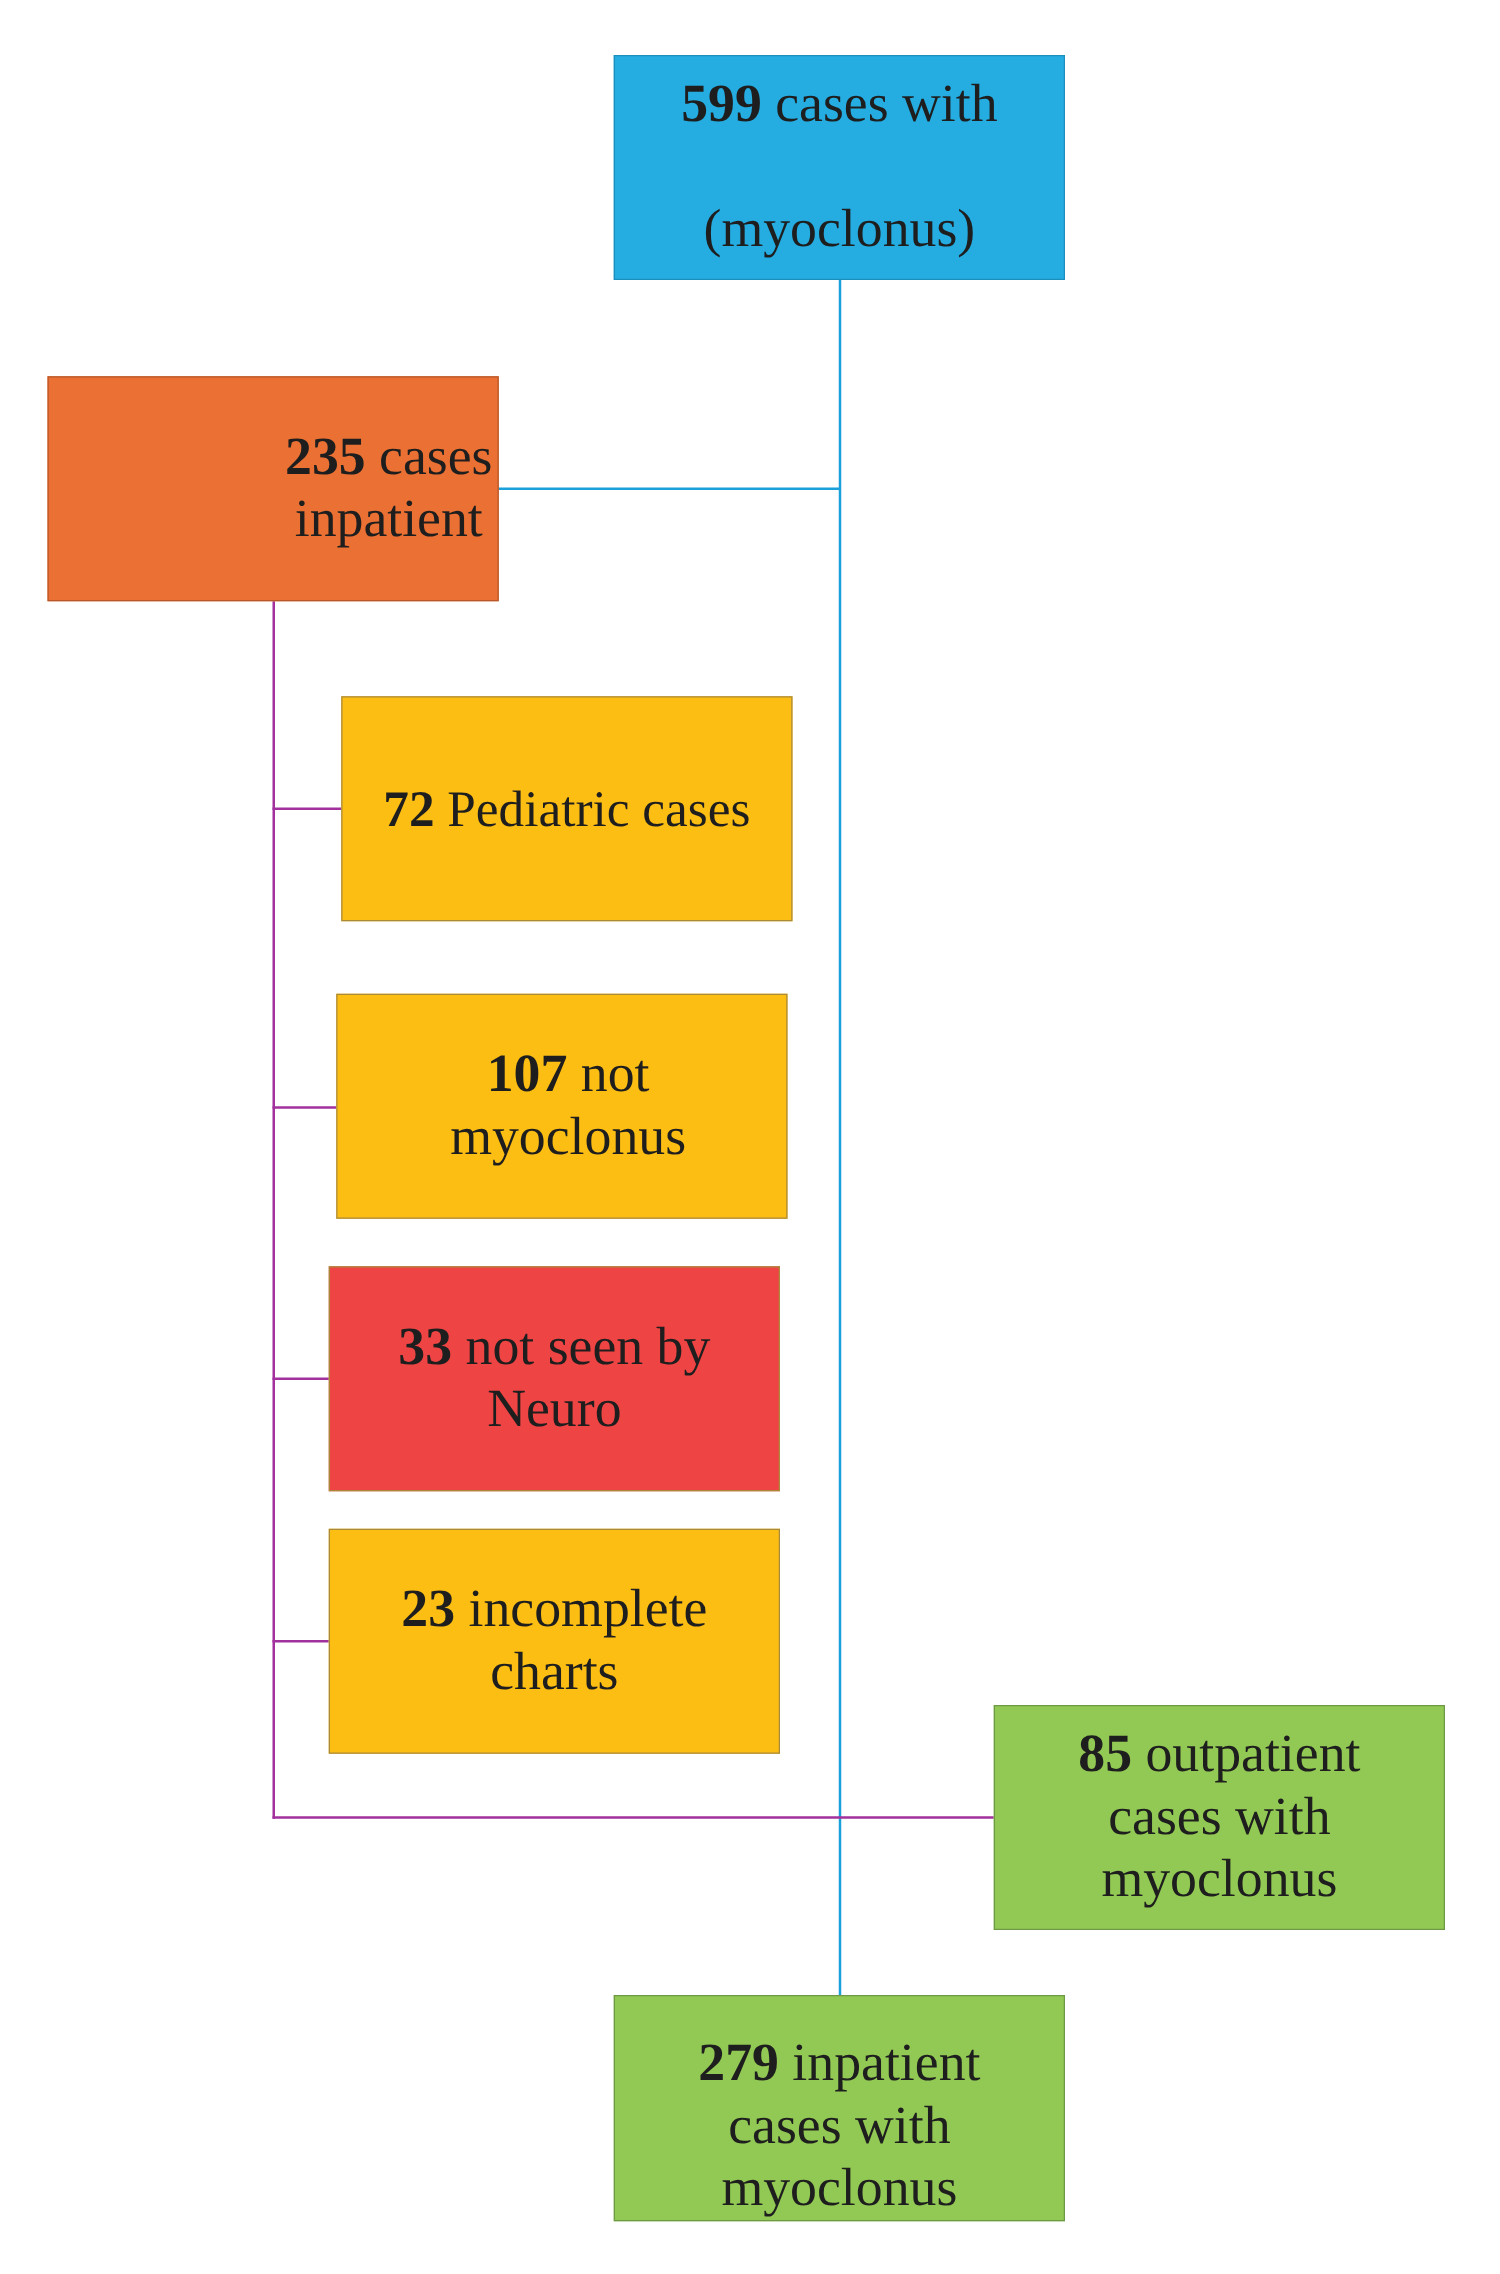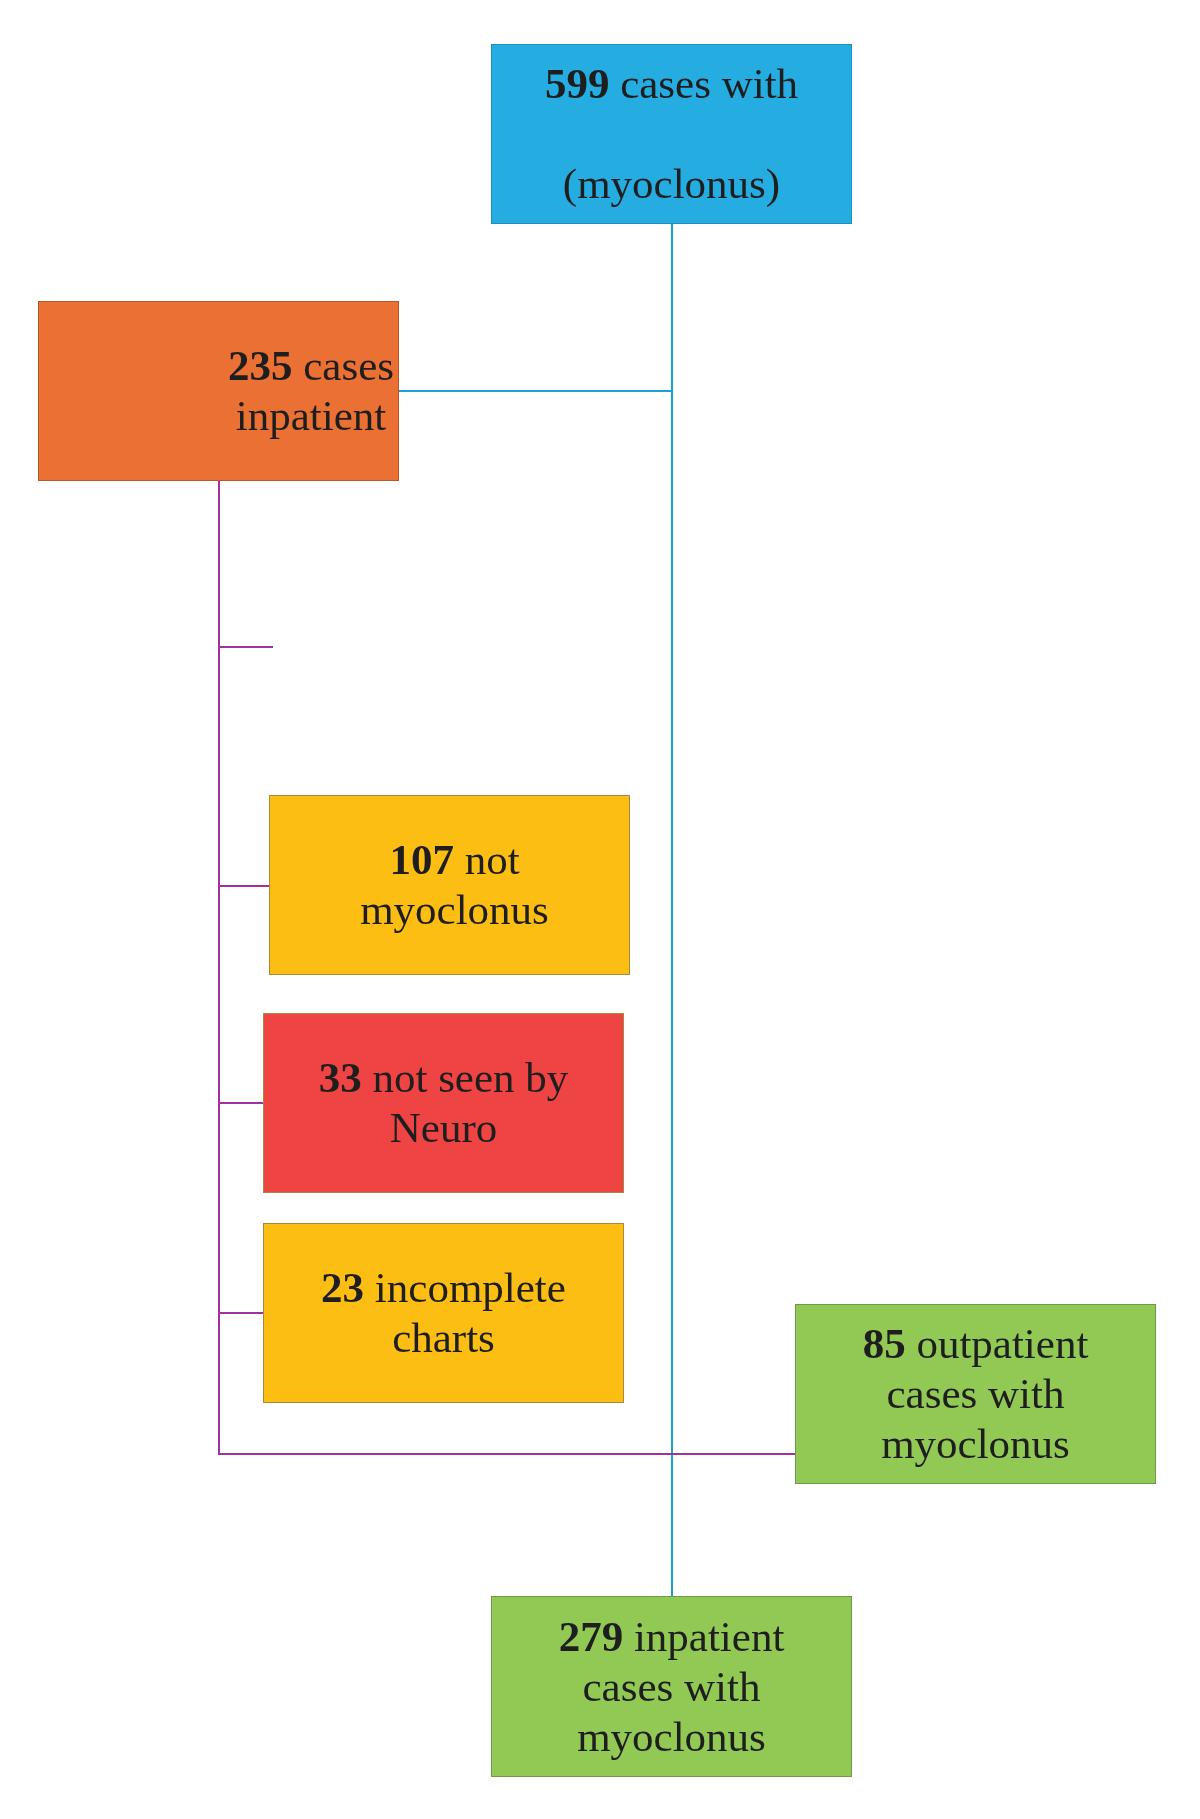--- a/index.html
+++ b/index.html
@@ -23,21 +23,21 @@
     .orange { background: #ea7133; border: 1.5px solid #b8572a; }
     .yellow { background: #fdbe14; border: 1.5px solid #a98a3a; }
     .green  { background: #92c954; border: 1.5px solid #6f9a45; }
 
     #b-start  { left: 491px; top: 44px;   width: 361px; height: 180px; }
     #b-excl   { left: 38px;  top: 301px;  width: 361px; height: 180px; }
     #b-ped    { left: 273px; top: 557px;  width: 361px; height: 180px; }
     #b-notmyo { left: 269px; top: 795px;  width: 361px; height: 180px; }
     #b-neuro  { left: 263px; top: 1013px; width: 361px; height: 180px; }
     #b-incomp { left: 263px; top: 1223px; width: 361px; height: 180px; }
-    #b-out    { left: 795px; top: 1304px; width: 361px; height: 180px; text-align: center; }
+    #b-out    { left: 795px; top: 1364px; width: 361px; height: 180px; text-align: center; }
     #b-in     { left: 491px; top: 1596px; width: 361px; height: 181px; }
 
     #b-ped { font-size: 41px; white-space: nowrap; padding: 0; }
 
     .line { position: absolute; }
     .bl { background: #1aa0da; }
     .pu { background: #a2309d; }
   </style>
 </head>
 <body>
@@ -62,20 +62,25 @@
     </span>
   </div>
 
   <div id="b-excl" class="box orange" style="background-color: rgb(234, 113, 51); justify-content: flex-end;">
     <span class="box-inner">
       <span class="num">235</span><span class="txt"> cases</span><br>
       <span class="txt">inpatient</span>
     </span>
   </div>
 
+  <div id="b-ped" class="box yellow" style="background-color: rgb(253, 190, 20);">
+    <span class="box-inner">
+      <span class="num">72</span><span class="txt"> Pediatric cases</span>
+    </span>
+  </div>
 
   <div id="b-notmyo" class="box yellow" style="background-color: rgb(253, 190, 20); padding-left: 14px;">
     <span class="box-inner">
       <span class="num">107</span><span class="txt"> not</span><br>
       <span class="txt">myoclonus</span>
     </span>
   </div>
 
   <div id="b-neuro" class="box yellow" style="background-color: #ef4444;">
     <span class="box-inner">
@@ -92,20 +97,20 @@
   </div>
 
   <div id="b-out" class="box green" style="background-color: rgb(146, 201, 84);">
     <span class="box-inner">
       <span class="num">85</span><span class="txt"> outpatient</span><br>
       <span class="txt">cases with</span><br>
       <span class="txt">myoclonus</span>
     </span>
   </div>
 
-  <div id="b-in" class="box green" style="background-color: rgb(146, 201, 84);">
+  <div id="b-in" class="box green" style="background-color: rgb(146, 201, 84); align-items: flex-end;">
     <span class="box-inner">
       <span class="num">279</span><span class="txt"> inpatient</span><br>
       <span class="txt">cases with</span><br>
       <span class="txt">myoclonus</span>
     </span>
   </div>
 </div>
 
 </body></html>

